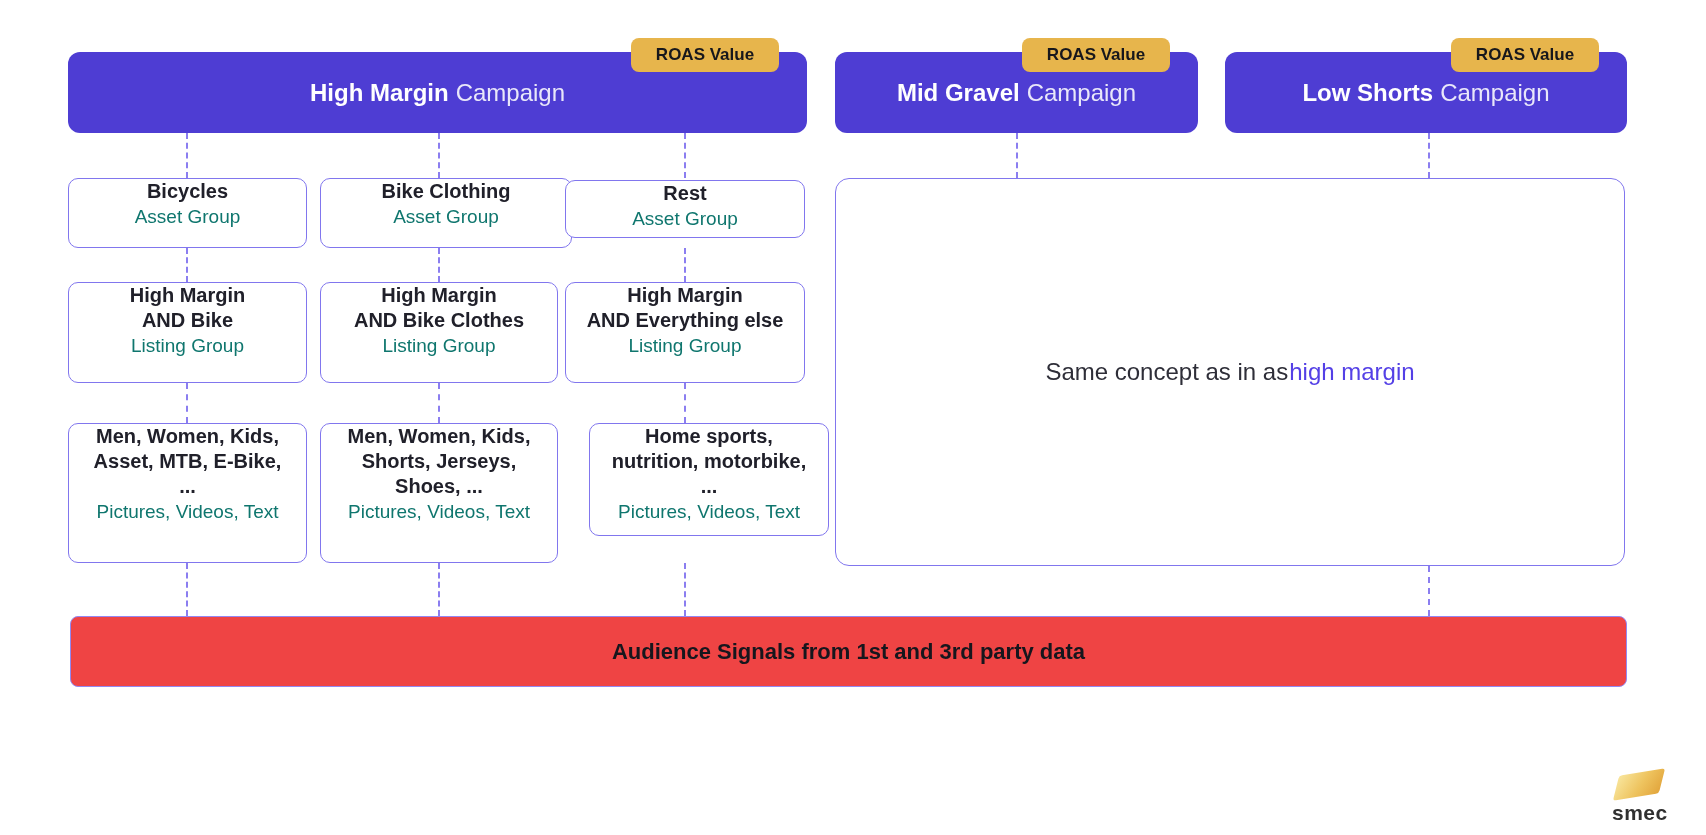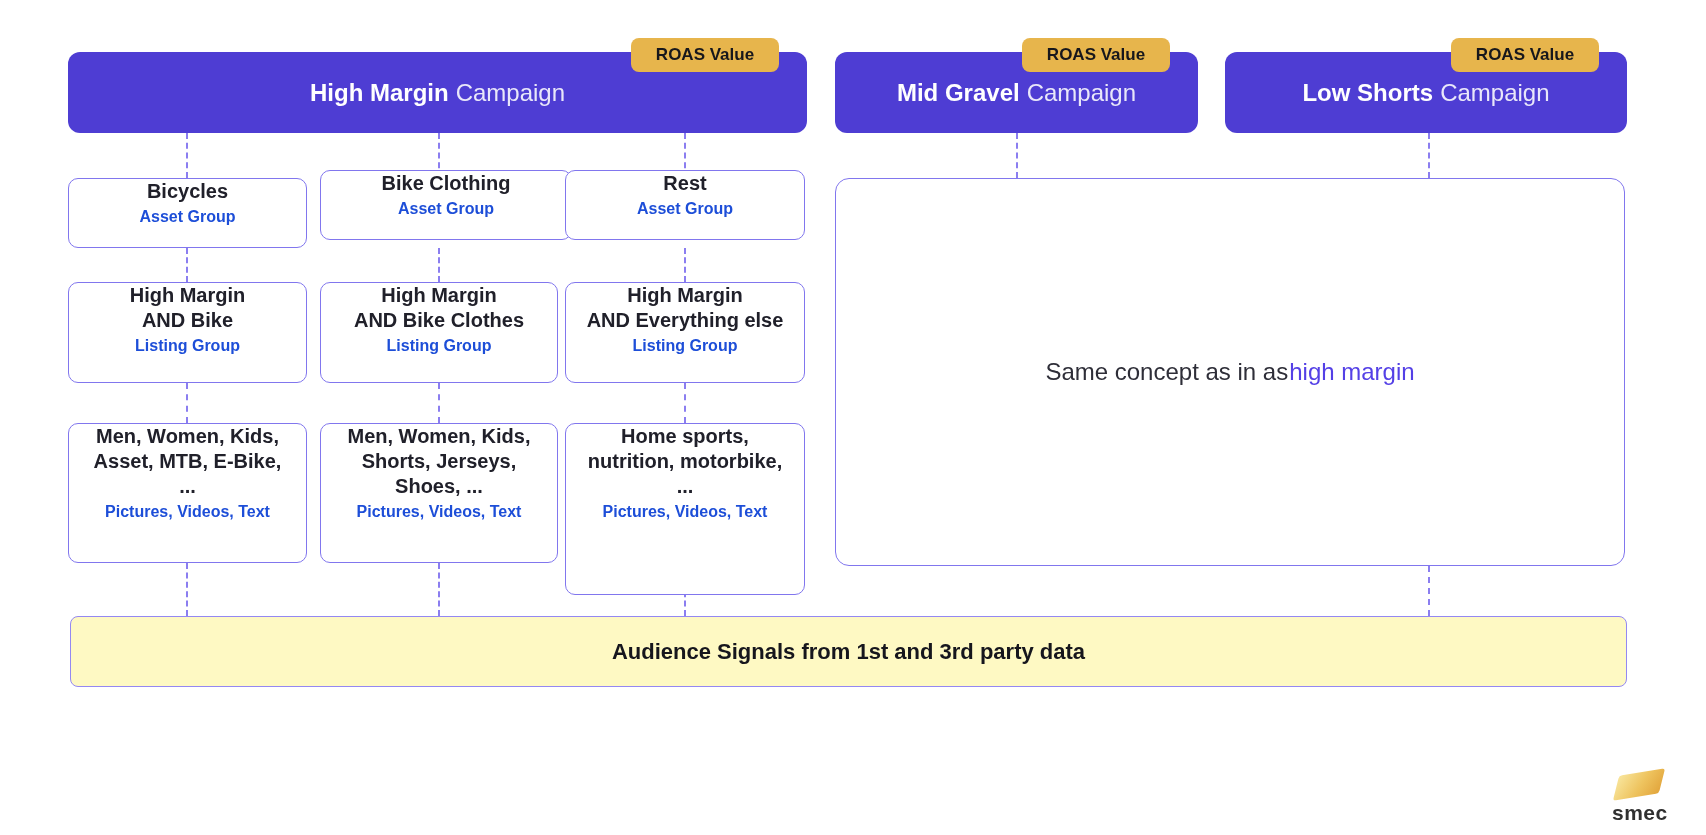--- a/index.html
+++ b/index.html
@@ -26,33 +26,33 @@
     font-size:17px;font-weight:700;color:#17171c;
   }
 
   
   .box{
     position:absolute;background:#ffffff;border:1.6px solid #8176ee;border-radius:10px;
     display:flex;flex-direction:column;align-items:center;
     text-align:center;box-sizing:border-box;
   }
   .box .t{font-size:20px;font-weight:600;color:#20202a;line-height:25px;}
-  .box .s{font-size:16px;font-weight:700;color:#1d4ed8;line-height:25px;}
+  .box .s{font-size:19px;font-weight:400;color:#0f766e;line-height:25px;}
 
   .bigbox{
     position:absolute;left:835px;top:178px;width:790px;height:388px;
     background:#ffffff;border:1.6px solid #8176ee;border-radius:14px;
     display:flex;align-items:center;justify-content:center;box-sizing:border-box;
   }
   .bigbox .line{display:flex;gap:1px;font-size:24px;color:#2e2e38;}
   .bigbox .hl{color:#5440e6;}
 
   .audience{
     position:absolute;left:70px;top:616px;width:1557px;height:71px;
-    background:#fef9c3;border:1.6px solid #9488f2;border-radius:8px;
+    background:#ef4444;border:1.6px solid #9488f2;border-radius:8px;
     display:flex;align-items:center;justify-content:center;box-sizing:border-box;
   }
   .audience .label{font-size:22px;font-weight:700;color:#16161d;}
 
   
   .logo{position:absolute;left:1608px;top:768px;width:80px;height:56px;text-align:right;}
   .logo-mark{
     position:absolute;left:8px;top:4px;width:46px;height:25px;border-radius:3px;
     background:linear-gradient(115deg,#f8e59c 0%,#eec35e 55%,#e2a53c 100%);
     transform:skew(-14deg,-9deg);
@@ -105,25 +105,25 @@
     <div class="campaign-title">
       <span class="strong">Low Shorts</span>
       <span class="light">Campaign</span>
     </div>
   </div>
 
   <div class="box" style="left:68px;top:178px;width:239px;height:70px">
     <div class="t">Bicycles</div>
     <div class="s">Asset Group</div>
   </div>
-  <div class="box" style="left:320px;top:170px;width:252px;height:70px">
+  <div class="box" style="left:320px;top:178px;width:252px;height:70px">
     <div class="t">Bike Clothing</div>
     <div class="s">Asset Group</div>
   </div>
-  <div class="box" style="left:565px;top:170px;width:240px;height:70px">
+  <div class="box" style="left:565px;top:180px;width:240px;height:58px">
     <div class="t">Rest</div>
     <div class="s">Asset Group</div>
   </div>
 
   <div class="box" style="left:68px;top:282px;width:239px;height:101px">
     <div class="t">High Margin</div>
     <div class="t">AND Bike</div>
     <div class="s">Listing Group</div>
   </div>
   <div class="box" style="left:320px;top:282px;width:238px;height:101px">
@@ -142,21 +142,21 @@
     <div class="t">Asset, MTB, E-Bike,</div>
     <div class="t">...</div>
     <div class="s">Pictures, Videos, Text</div>
   </div>
   <div class="box" style="left:320px;top:423px;width:238px;height:140px">
     <div class="t">Men, Women, Kids,</div>
     <div class="t">Shorts, Jerseys,</div>
     <div class="t">Shoes, ...</div>
     <div class="s">Pictures, Videos, Text</div>
   </div>
-  <div class="box" style="left:565px;top:423px;width:240px;height:172px">
+  <div class="box" style="left:589px;top:423px;width:240px;height:113px">
     <div class="t">Home sports,</div>
     <div class="t">nutrition, motorbike,</div>
     <div class="t">...</div>
     <div class="s">Pictures, Videos, Text</div>
   </div>
 
   <div class="bigbox">
     <div class="line">
       <span>Same concept as in as</span>
       <span class="hl">high margin</span>

